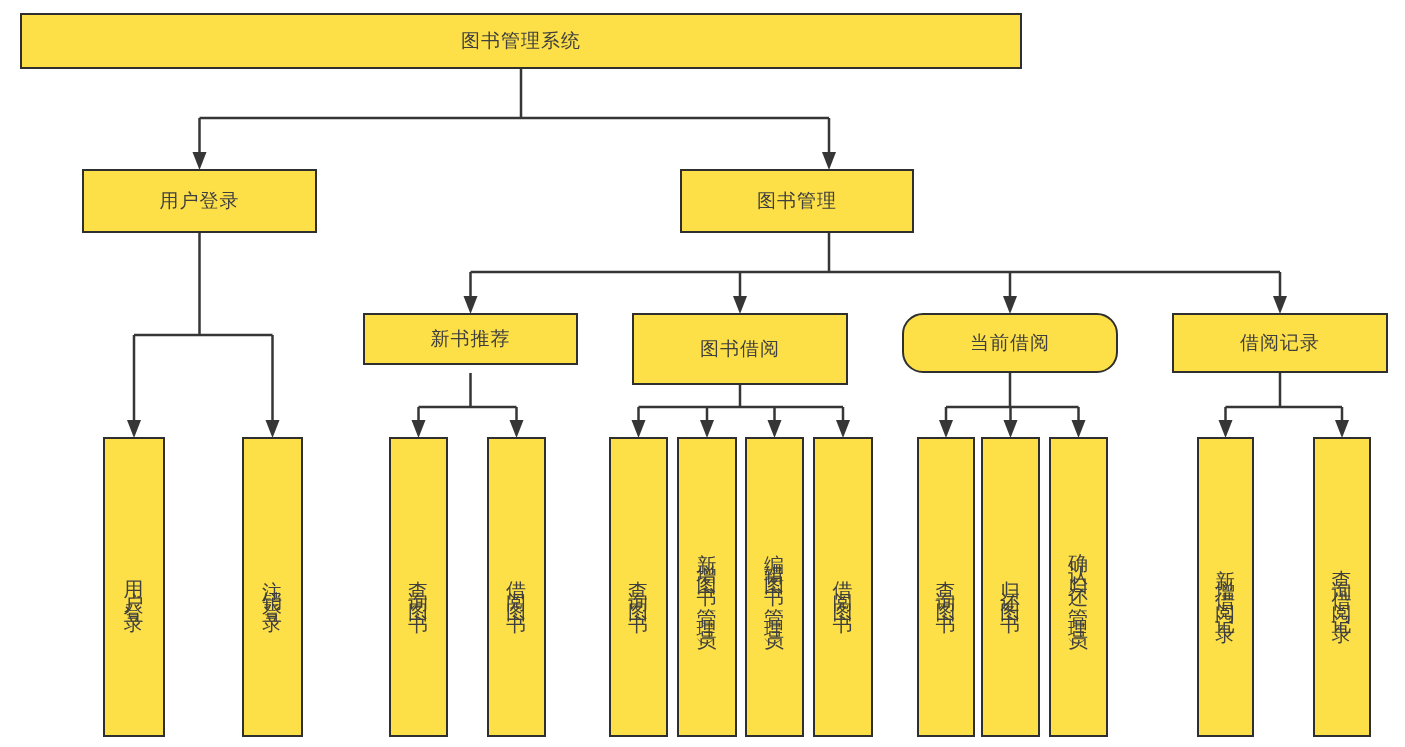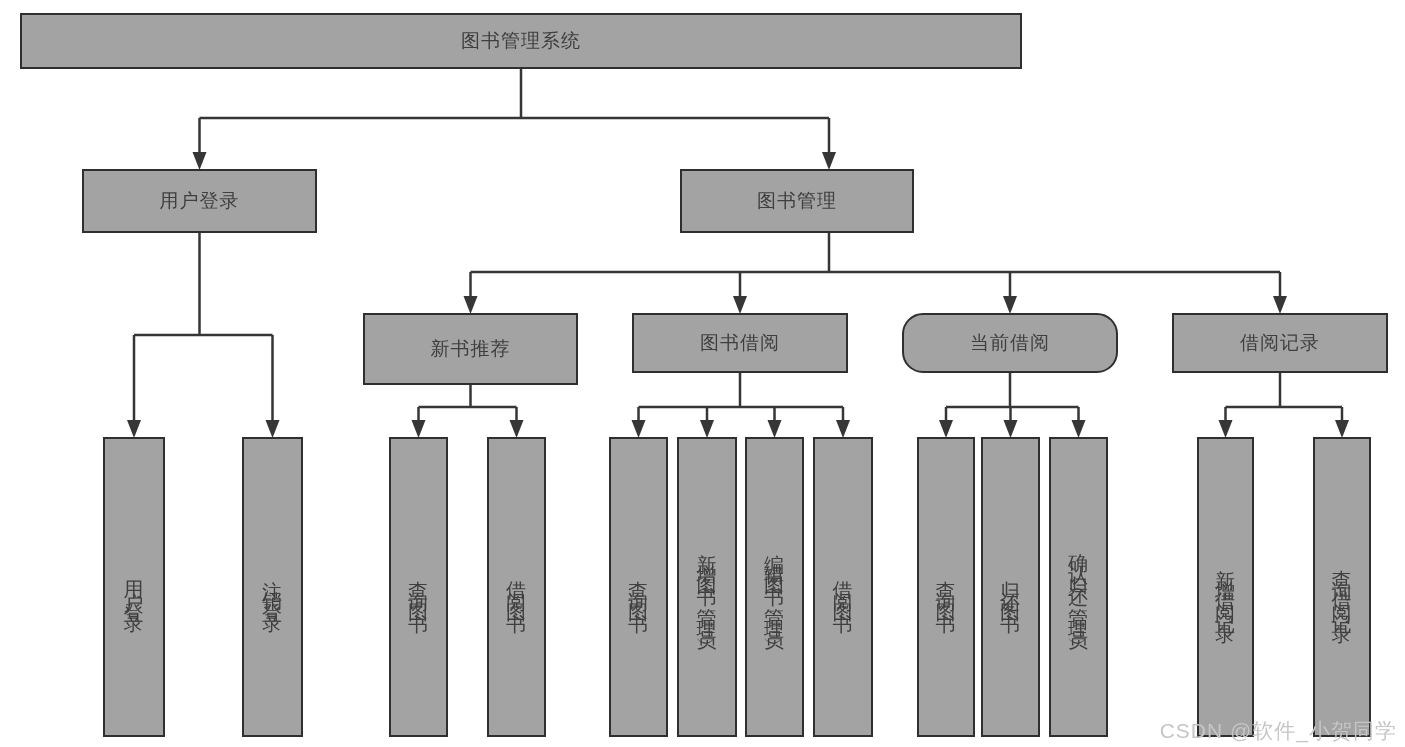--- a/index.html
+++ b/index.html
@@ -13,21 +13,21 @@
   }
   #wires {
     position: absolute;
     left: 0; top: 0;
     width: 1405px; height: 747px;
     z-index: 1;
   }
   .node {
     position: absolute;
     box-sizing: border-box;
-    background: #a3a3a3;
+    background: #fde047;
     border: 2.5px solid #2f2f2f;
     color: #3f3f3f;
     display: flex;
     align-items: center;
     justify-content: center;
     z-index: 2;
   }
   .node .lbl {
     font-size: 19px;
     letter-spacing: 1px;
@@ -86,30 +86,30 @@
       </div>
       <div class="node v" style="left: 103px; top: 437px; width: 62px; height: 300px;">
         <span class="lbl">用户登录</span>
       </div>
       <div class="node v" style="left: 242px; top: 437px; width: 61px; height: 300px;">
         <span class="lbl">注销登录</span>
       </div>
       <div class="node h" style="left: 680px; top: 169px; width: 234px; height: 64px;">
         <span class="lbl">图书管理</span>
       </div>
-      <div class="node h" style="left: 363px; top: 313px; width: 215px; height: 72px;">
+      <div class="node h" style="left: 363px; top: 313px; width: 215px; height: 52px;">
         <span class="lbl">新书推荐</span>
       </div>
       <div class="node v" style="left: 389px; top: 437px; width: 59px; height: 300px;">
         <span class="lbl">查询图书</span>
       </div>
       <div class="node v" style="left: 487px; top: 437px; width: 59px; height: 300px;">
         <span class="lbl">借阅图书</span>
       </div>
-      <div class="node h" style="left: 632px; top: 313px; width: 216px; height: 60px;">
+      <div class="node h" style="left: 632px; top: 313px; width: 216px; height: 72px;">
         <span class="lbl">图书借阅</span>
       </div>
       <div class="node v" style="left: 609px; top: 437px; width: 59px; height: 300px;">
         <span class="lbl">查询图书</span>
       </div>
       <div class="node v" style="left: 677px; top: 437px; width: 60px; height: 300px;">
         <span class="lbl">新增图书（管理员）</span>
       </div>
       <div class="node v" style="left: 745px; top: 437px; width: 59px; height: 300px;">
         <span class="lbl">编辑图书（管理员）</span>
@@ -132,14 +132,13 @@
       <div class="node h" style="left: 1172px; top: 313px; width: 216px; height: 60px; align-items: center;">
         <span class="lbl">借阅记录</span>
       </div>
       <div class="node v" style="left: 1197px; top: 437px; width: 57px; height: 300px;">
         <span class="lbl">新增借阅记录</span>
       </div>
       <div class="node v" style="left: 1313px; top: 437px; width: 58px; height: 300px;">
         <span class="lbl">查询借阅记录</span>
       </div>
     </div>
-  <div id="watermark">CSDN @软件_小贺同学</div>
 </div>
 
 </body></html>

